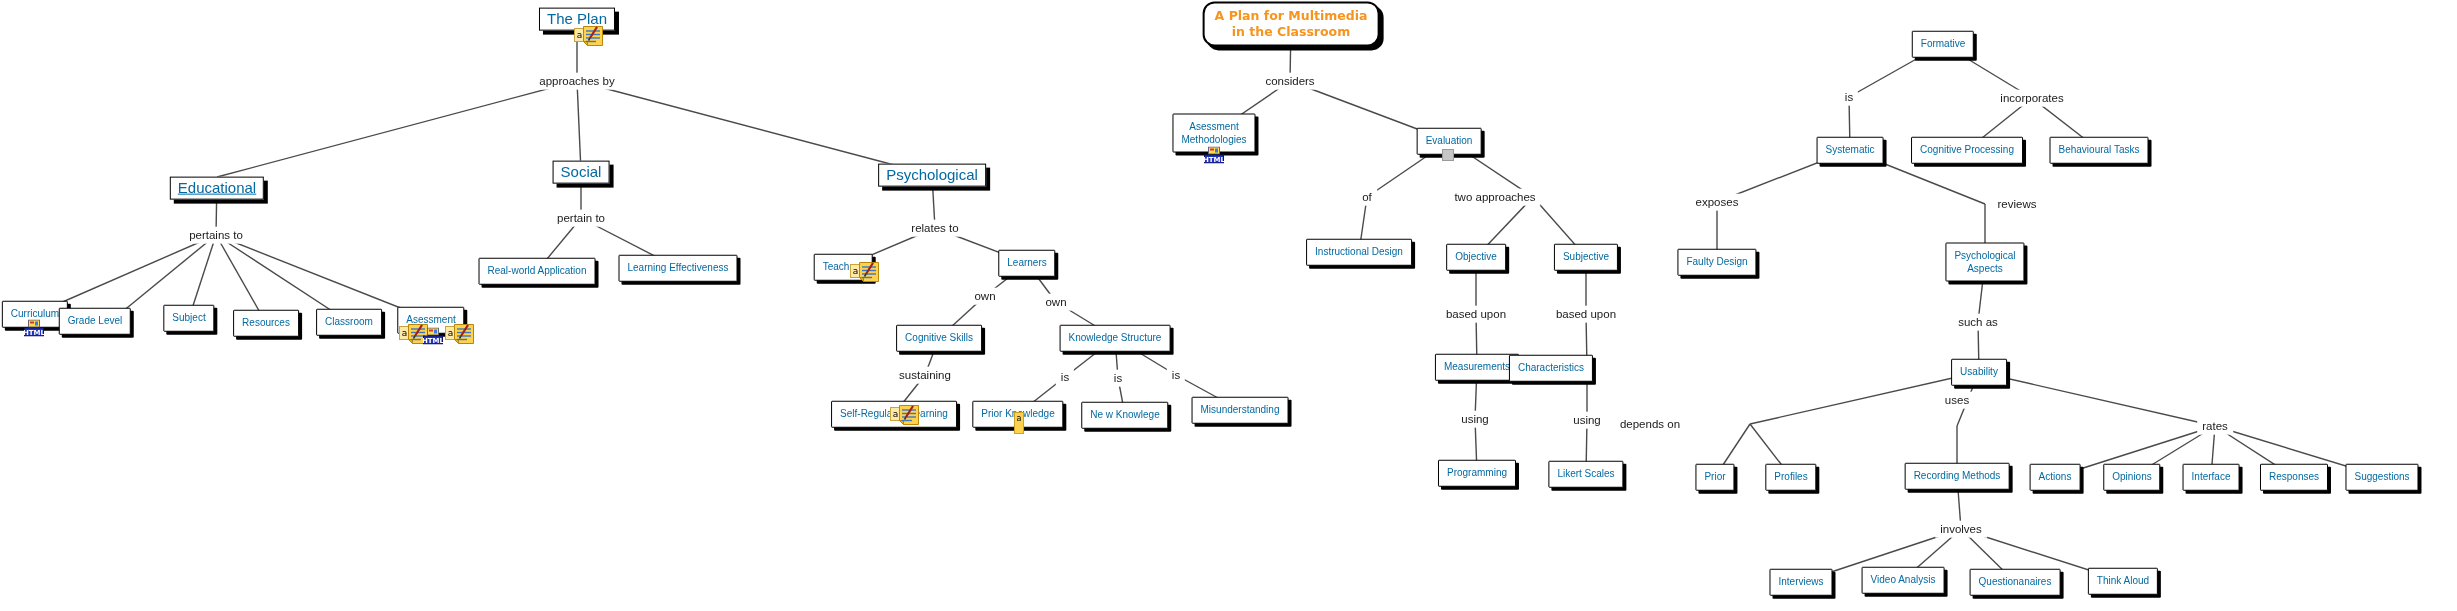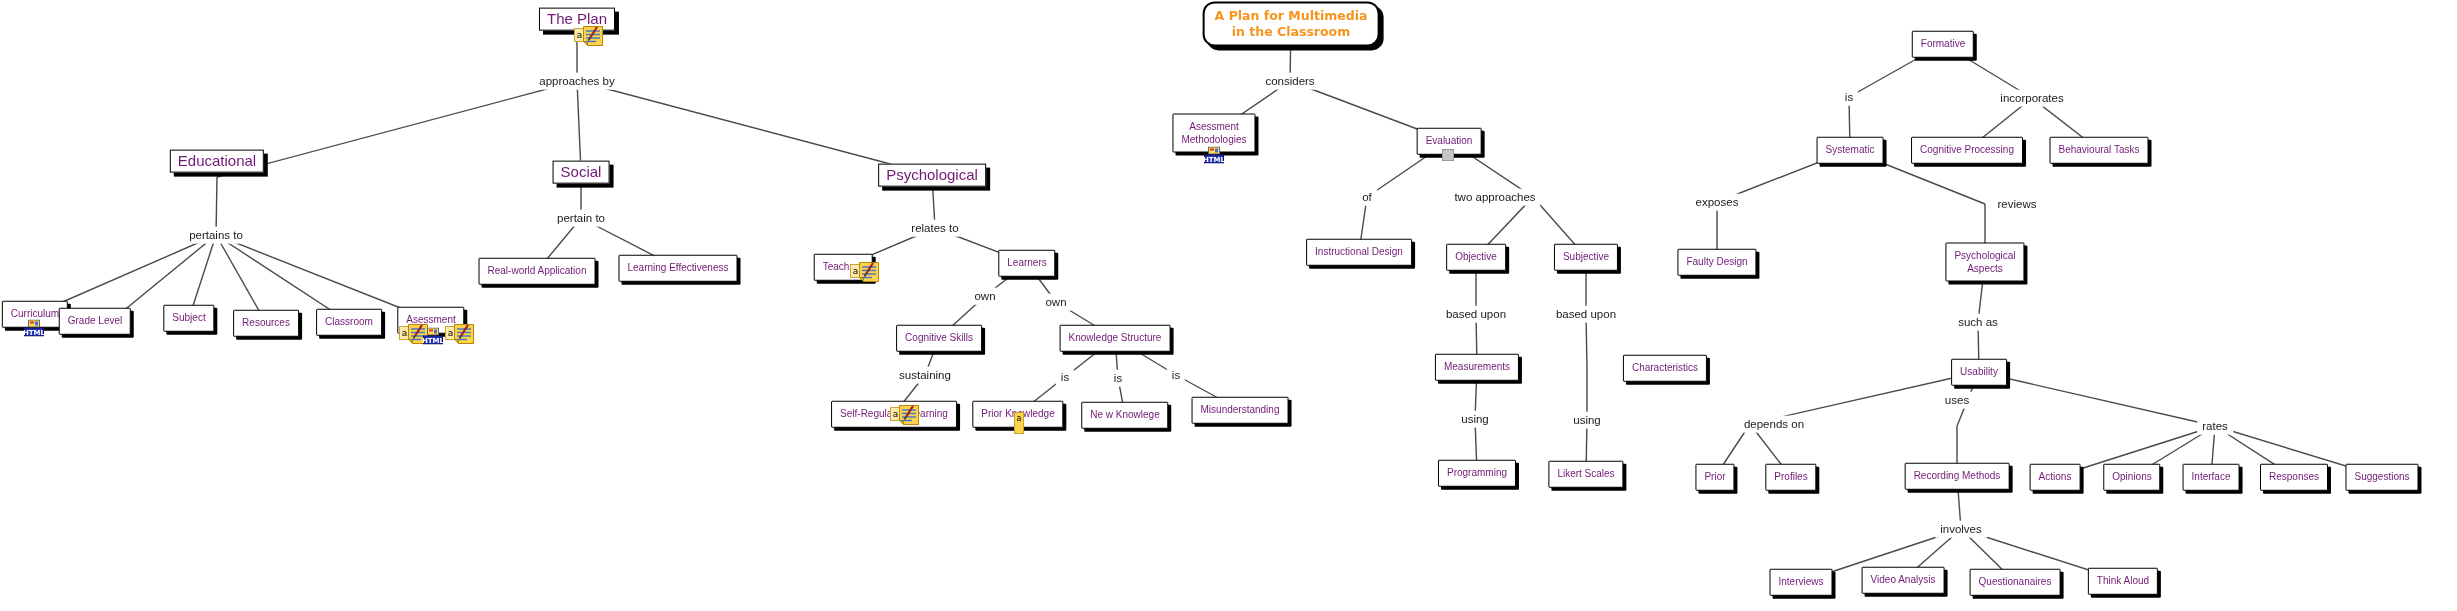--- a/index.html
+++ b/index.html
@@ -5,21 +5,21 @@
   html,body{margin:0;padding:0;background:#fff;}
   #canvas{position:relative;background:#fff;overflow:hidden;font-family:"Liberation Sans",sans-serif;}
   #edges{position:absolute;left:0;top:0;z-index:1;}
   .link-label{
     position:absolute;transform:translate(-50%,-50%);z-index:2;
     background:#fff;color:#1a1a1a;font-size:11.5px;line-height:1.1;
     padding:2px 5px;white-space:nowrap;
   }
   .node{
     position:absolute;transform:translate(-50%,-50%);z-index:3;
-    background:#fff;border:1.5px solid #000;color:#701a75;
+    background:#fff;border:1.5px solid #000;color:#0369a1;
     text-align:center;white-space:pre-line;line-height:1.25;
   }
   .node.rounded{
     border-radius:1px;font-size:10px;padding:6px 8px;
     box-shadow:3px 3px 0 #000;
   }
   .node.rect{
     border-radius:0;font-size:15px;padding:1px 7px;
     box-shadow:4px 4px 0 #000;
   }
@@ -124,28 +124,28 @@
       <div class="link-label" style="left: 1495px; top: 197px;">two approaches</div>
       <div class="link-label" style="left: 1476px; top: 314px;">based upon</div>
       <div class="link-label" style="left: 1586px; top: 314px;">based upon</div>
       <div class="link-label" style="left: 1475px; top: 419px;">using</div>
       <div class="link-label" style="left: 1587px; top: 420px;">using</div>
       <div class="link-label" style="left: 1849px; top: 97px;">is</div>
       <div class="link-label" style="left: 2032px; top: 98px;">incorporates</div>
       <div class="link-label" style="left: 1717px; top: 202px;">exposes</div>
       <div class="link-label" style="left: 1985px; top: 204px; margin-left: 32px;">reviews</div>
       <div class="link-label" style="left: 1978px; top: 322px;">such as</div>
-      <div class="link-label" style="left: 1774px; top: 424px;">depends on</div>
+      <div class="link-label" style="left: 1650px; top: 424px;">depends on</div>
       <div class="link-label" style="left: 1957px; top: 400px;">uses</div>
       <div class="link-label" style="left: 2215px; top: 426px;">rates</div>
       <div class="link-label" style="left: 1961px; top: 529px;">involves</div>
     </div>
   <div id="nodes-layer">
       <div class="node rect" style="left: 577px; top: 19px;">The Plan</div>
-      <div class="node rect" style="left: 217px; top: 161px;">Educational</div>
+      <div class="node rect" style="left: 217px; top: 188px; text-decoration: underline;">Educational</div>
       <div class="node rect" style="left: 581px; top: 172px;">Social</div>
       <div class="node rect" style="left: 932px; top: 175px;">Psychological</div>
       <div class="node root" style="left: 1291px; top: 24px; color: rgb(247, 148, 29);">A Plan for Multimedia
 in the Classroom</div>
       <div class="node rounded" style="left: 35px; top: 314px;">Curriculum</div>
       <div class="node rounded" style="left: 95px; top: 321px;">Grade Level</div>
       <div class="node rounded" style="left: 189px; top: 318px;">Subject</div>
       <div class="node rounded" style="left: 266px; top: 323px;">Resources</div>
       <div class="node rounded" style="left: 349px; top: 322px;">Classroom</div>
       <div class="node rounded" style="left: 431px; top: 320px;">Asessment</div>
@@ -159,21 +159,21 @@
       <div class="node rounded" style="left: 1018px; top: 414px;">Prior Knowledge</div>
       <div class="node rounded" style="left: 1125px; top: 415px;">Ne w Knowlege</div>
       <div class="node rounded" style="left: 1240px; top: 410px;">Misunderstanding</div>
       <div class="node rounded" style="left: 1214px; top: 133px;">Asessment
 Methodologies</div>
       <div class="node rounded" style="left: 1449px; top: 141px;">Evaluation</div>
       <div class="node rounded" style="left: 1359px; top: 252px;">Instructional Design</div>
       <div class="node rounded" style="left: 1476px; top: 257px;">Objective</div>
       <div class="node rounded" style="left: 1586px; top: 257px;">Subjective</div>
       <div class="node rounded" style="left: 1477px; top: 367px;">Measurements</div>
-      <div class="node rounded" style="left: 1665px; top: 368px;">Characteristics</div>
+      <div class="node rounded" style="left: 1551px; top: 368px;">Characteristics</div>
       <div class="node rounded" style="left: 1477px; top: 473px;">Programming</div>
       <div class="node rounded" style="left: 1586px; top: 474px;">Likert Scales</div>
       <div class="node rounded" style="left: 1943px; top: 44px;">Formative</div>
       <div class="node rounded" style="left: 1850px; top: 150px;">Systematic</div>
       <div class="node rounded" style="left: 1967px; top: 150px;">Cognitive Processing</div>
       <div class="node rounded" style="left: 2099px; top: 150px;">Behavioural Tasks</div>
       <div class="node rounded" style="left: 1717px; top: 262px;">Faulty Design</div>
       <div class="node rounded" style="left: 1985px; top: 262px;">Psychological
 Aspects</div>
       <div class="node rounded" style="left: 1979px; top: 372px;">Usability</div>

